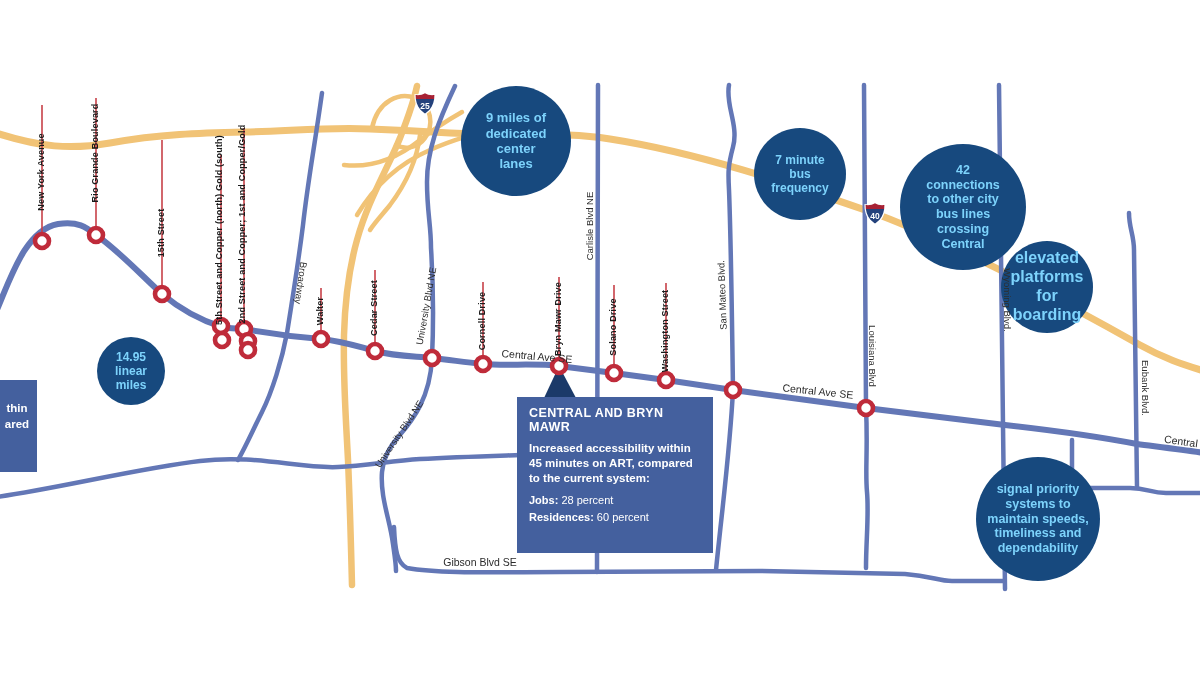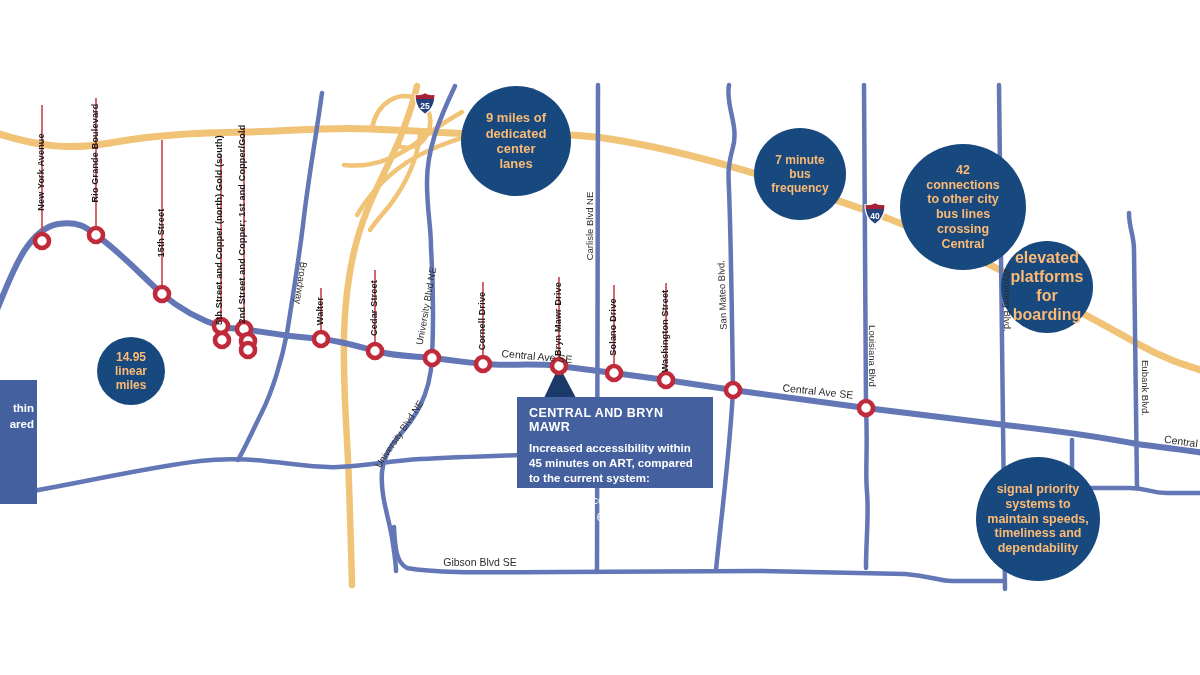--- a/index.html
+++ b/index.html
@@ -8,37 +8,37 @@
     background:#ffffff;
     font-family:"Liberation Sans","DejaVu Sans",sans-serif;
   }
   #map-wrap{position:absolute;inset:0;border-radius:25px;}
   svg{position:absolute;left:0;top:0;}
   .lbl{position:absolute;white-space:nowrap;pointer-events:none;}
   .street{font-weight:bold;font-size:9px;color:#1a1a1a;letter-spacing:.2px;}
   .road{font-weight:500;font-size:9.5px;color:#2e2e2e;}
   .road-lg{font-weight:500;font-size:10.5px;color:#2b2b2b;}
   .stat-circle{
-    position:absolute;border-radius:50%;background:#17497E;color:#fdba74;
+    position:absolute;border-radius:50%;background:#17497E;color:#7dd3fc;
     display:flex;align-items:center;justify-content:center;text-align:center;
     font-weight:bold;white-space:pre-line;line-height:1.18;
   }
   .callout{
-    position:absolute;left:517px;top:397px;width:196px;height:91px;
+    position:absolute;left:517px;top:397px;width:196px;height:156px;
     background:#44609E;color:#fff;padding:9px 12px;box-sizing:border-box;
   }
   .callout-title{font-weight:bold;font-size:12.5px;letter-spacing:.4px;margin-bottom:7px;}
   .callout-intro{font-weight:bold;font-size:11.5px;line-height:1.32;white-space:pre-line;margin-bottom:7px;}
   .callout-line{font-size:11px;margin-bottom:5px;}
   .callout-line b{font-weight:bold;}
   .left-callout{
-    position:absolute;left:0;top:380px;width:37px;height:124px;
+    position:absolute;left:0;top:380px;width:37px;height:92px;
     background:#44609E;color:#fff;box-sizing:border-box;
     font-weight:bold;font-size:11.5px;line-height:1.4;
-    padding-top:20px;text-align:right;padding-right:3px;
+    padding-top:20px;text-align:center;padding-right:3px;
   }
 </style>
 </head>
 <body>
 
 <div id="map-wrap">
 
 <svg width="1200" height="675" viewBox="0 0 1200 675">
 
   <g fill="none" stroke="#F1C376" stroke-linecap="round" stroke-linejoin="round">

